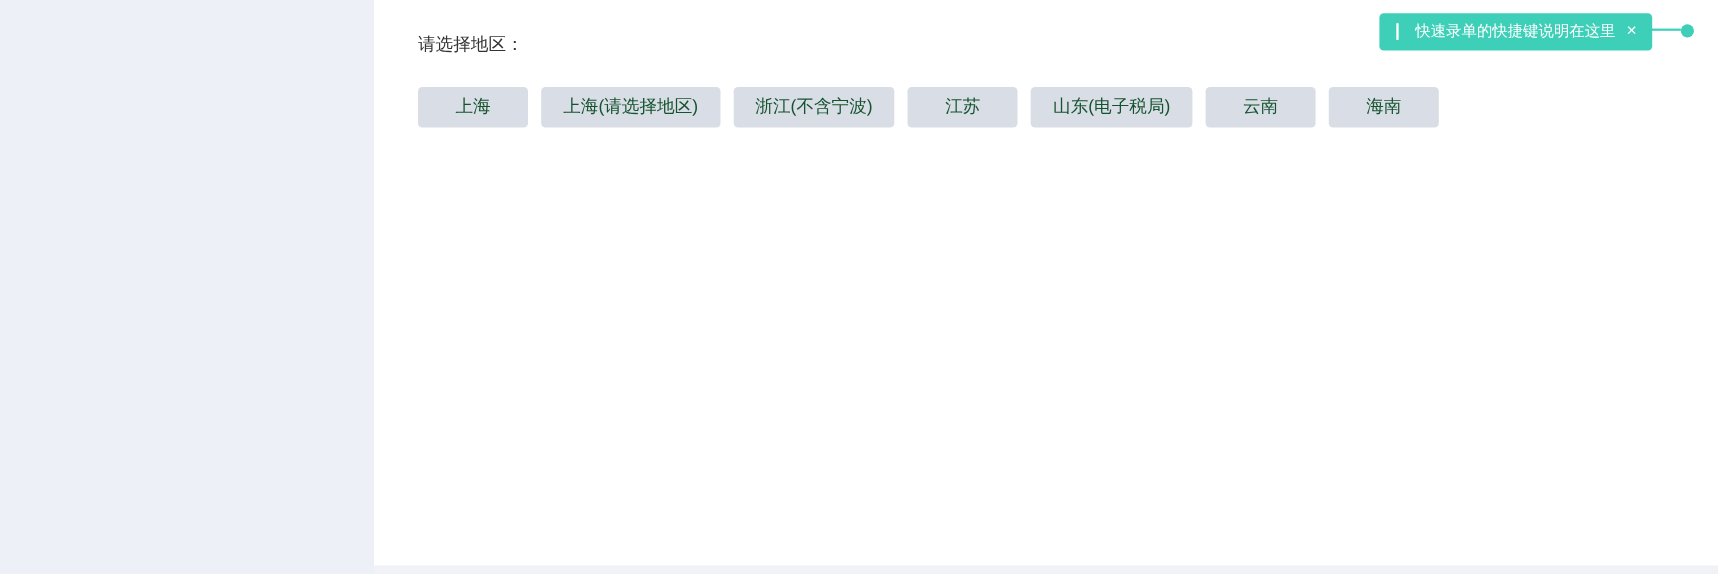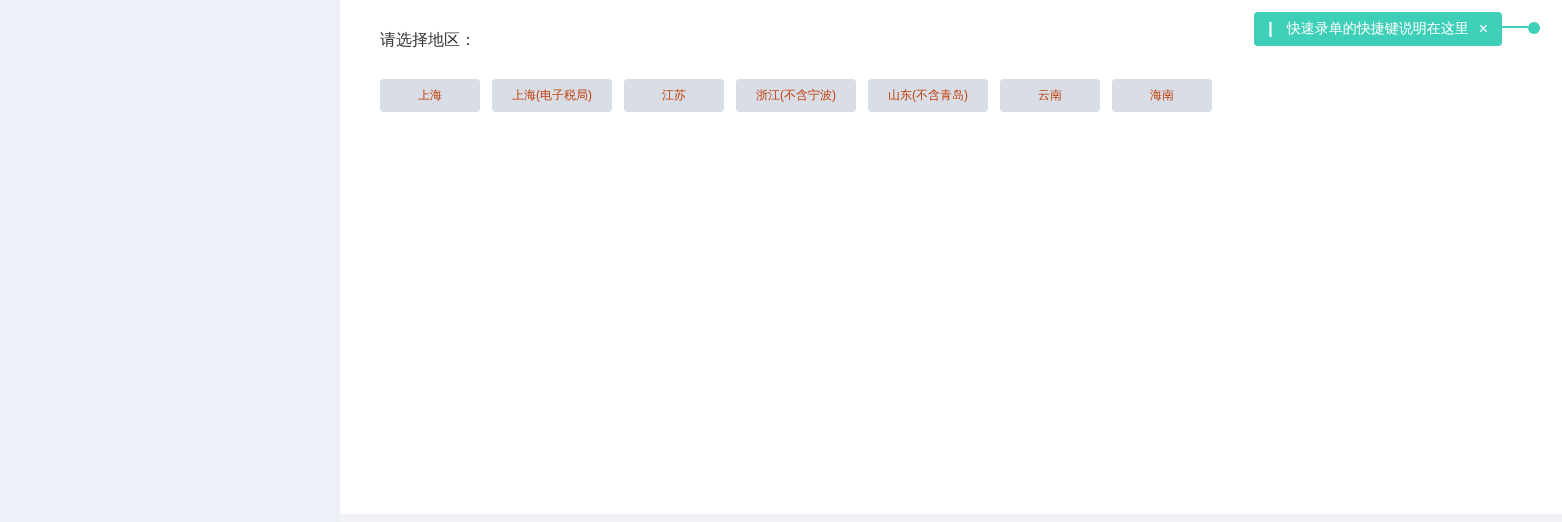--- a/index.html
+++ b/index.html
@@ -46,22 +46,22 @@
     .region-buttons {
       display: flex;
       flex-wrap: wrap;
       gap: 12px;
     }
 
     .region-btn {
       background: #d9dde6;
       border: none;
       border-radius: 4px;
-      color: #c2410c;
-      font-size: 12px;
+      color: #14532d;
+      font-size: 16px;
       padding: 8px 20px;
       cursor: pointer;
       min-width: 100px;
       text-align: center;
       font-family: 'Microsoft YaHei', 'PingFang SC', sans-serif;
     }
 
     
     .tooltip-banner {
       position: absolute;
@@ -118,24 +118,24 @@
 
 <div class="left-sidebar"></div>
 
 <div class="main-content">
 
   <div class="page-title">请选择地区：</div>
 
   <div class="region-buttons">
 
   <button class="region-btn">上海</button>
-      <button class="region-btn">上海(电子税局)</button>
+      <button class="region-btn">上海(请选择地区)</button>
+      <button class="region-btn">浙江(不含宁波)</button>
       <button class="region-btn">江苏</button>
-      <button class="region-btn">浙江(不含宁波)</button>
-      <button class="region-btn">山东(不含青岛)</button>
+      <button class="region-btn">山东(电子税局)</button>
       <button class="region-btn">云南</button>
       <button class="region-btn">海南</button>
     </div>
 
 </div>
 
 <div class="tooltip-banner">
   <span>快速录单的快捷键说明在这里</span>
   <span class="tooltip-close">×</span>
 </div>

